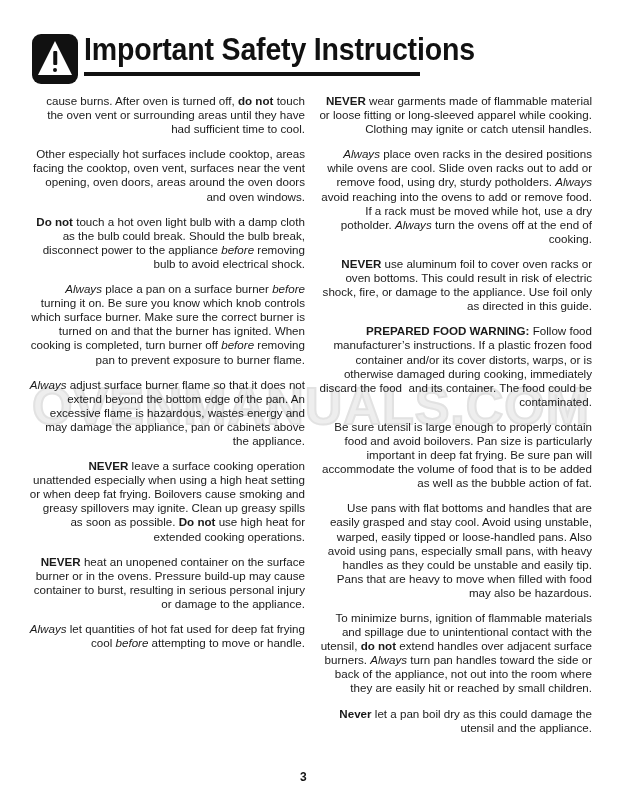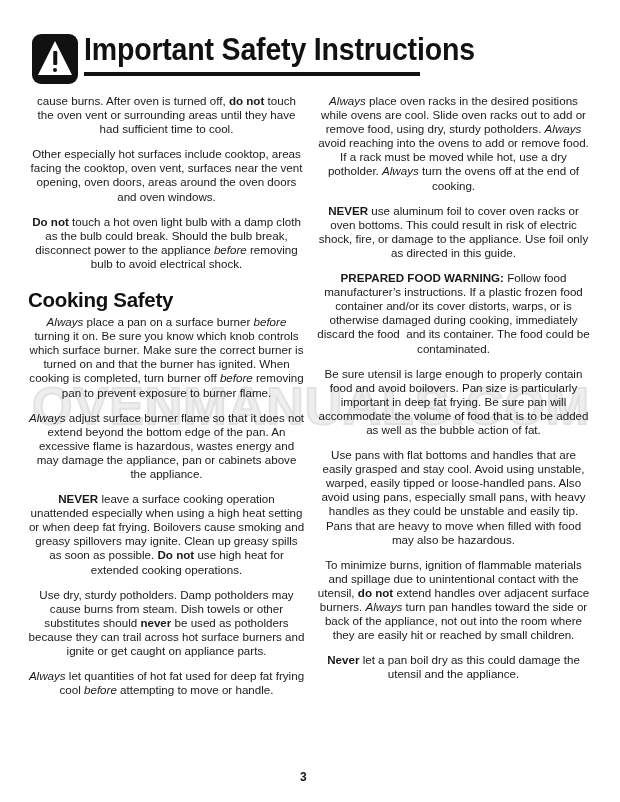--- a/index.html
+++ b/index.html
@@ -129,21 +129,21 @@
     top: 0;
     width: 277px;
   }
   .col-left  { left: 28px;  }
   .col-right { left: 315px; }
 
   p.para {
     margin: 0 0 11px 0;
     font-size: 11.6px;
     line-height: 14.1px;
-    text-align: center;
+    text-align: right;
     color: #1a1a1a;
   }
   p.para:last-child { margin-bottom: 0; }
 
   h2.section {
     margin: 17px 0 3px 0;
     font-size: 20.5px;
     line-height: 24px;
     font-weight: bold;
     letter-spacing: -0.3px;
@@ -179,28 +179,28 @@
     </div>
     <div class="header-title">Important Safety Instructions</div>
     <div class="header-rule"></div>
   </div>
 
   <div class="columns">
     <div class="col col-left" id="col-left">
         <p class="para">cause burns. After oven is turned off, <span class="b">do not</span> touch the oven vent or surrounding areas until they have had sufficient time to cool.</p>
         <p class="para">Other especially hot surfaces include cooktop, areas facing the cooktop, oven vent, surfaces near the vent opening, oven doors, areas around the oven doors and oven windows.</p>
         <p class="para"><span class="b">Do not</span> touch a hot oven light bulb with a damp cloth as the bulb could break. Should the bulb break, disconnect power to the appliance <span class="i">before</span> removing bulb to avoid electrical shock.</p>
-        <h2 class="section">Cooking Safety</h2>
         <p class="para"><span class="i">Always</span> place a pan on a surface burner <span class="i">before</span> turning it on. Be sure you know which knob controls which surface burner. Make sure the correct burner is turned on and that the burner has ignited. When cooking is completed, turn burner off <span class="i">before</span> removing pan to prevent exposure to burner flame.</p>
         <p class="para"><span class="i">Always</span> adjust surface burner flame so that it does not extend beyond the bottom edge of the pan. An excessive flame is hazardous, wastes energy and may damage the appliance, pan or cabinets above the appliance.</p>
         <p class="para"><span class="b">NEVER</span> leave a surface cooking operation unattended especially when using a high heat setting or when deep fat frying. Boilovers cause smoking and greasy spillovers may ignite. Clean up greasy spills as soon as possible. <span class="b">Do not</span> use high heat for extended cooking operations.</p>
-        <p class="para">Use dry, sturdy potholders. Damp potholders may cause burns from steam. Dish towels or other substitutes should <span class="b">never</span> be used as potholders because they can trail across hot surface burners and ignite or get caught on appliance parts.</p>
+        <p class="para"><span class="b">NEVER</span> heat an unopened container on the surface burner or in the ovens. Pressure build-up may cause container to burst, resulting in serious personal injury or damage to the appliance.</p>
         <p class="para"><span class="i">Always</span> let quantities of hot fat used for deep fat frying cool <span class="i">before</span> attempting to move or handle.</p>
       </div>
     <div class="col col-right" id="col-right">
+        <p class="para"><span class="b">NEVER</span> wear garments made of flammable material or loose fitting or long-sleeved apparel while cooking. Clothing may ignite or catch utensil handles.</p>
         <p class="para"><span class="i">Always</span> place oven racks in the desired positions while ovens are cool. Slide oven racks out to add or remove food, using dry, sturdy potholders. <span class="i">Always</span> avoid reaching into the ovens to add or remove food. If a rack must be moved while hot, use a dry potholder. <span class="i">Always</span> turn the ovens off at the end of cooking.</p>
         <p class="para"><span class="b">NEVER</span> use aluminum foil to cover oven racks or oven bottoms. This could result in risk of electric shock, fire, or damage to the appliance. Use foil only as directed in this guide.</p>
         <p class="para"><span class="b">PREPARED FOOD WARNING:</span> Follow food manufacturer’s instructions. If a plastic frozen food container and/or its cover distorts, warps, or is otherwise damaged during cooking, immediately discard the food&nbsp; and its container. The food could be contaminated.</p>
         <p class="para">Be sure utensil is large enough to properly contain food and avoid boilovers. Pan size is particularly important in deep fat frying. Be sure pan will accommodate the volume of food that is to be added as well as the bubble action of fat.</p>
         <p class="para">Use pans with flat bottoms and handles that are easily grasped and stay cool. Avoid using unstable, warped, easily tipped or loose-handled pans. Also avoid using pans, especially small pans, with heavy handles as they could be unstable and easily tip. Pans that are heavy to move when filled with food may also be hazardous.</p>
         <p class="para">To minimize burns, ignition of flammable materials and spillage due to unintentional contact with the utensil, <span class="b">do not</span> extend handles over adjacent surface burners. <span class="i">Always</span> turn pan handles toward the side or back of the appliance, not out into the room where they are easily hit or reached by small children.</p>
         <p class="para"><span class="b">Never</span> let a pan boil dry as this could damage the utensil and the appliance.</p>
       </div>
   </div>
 

